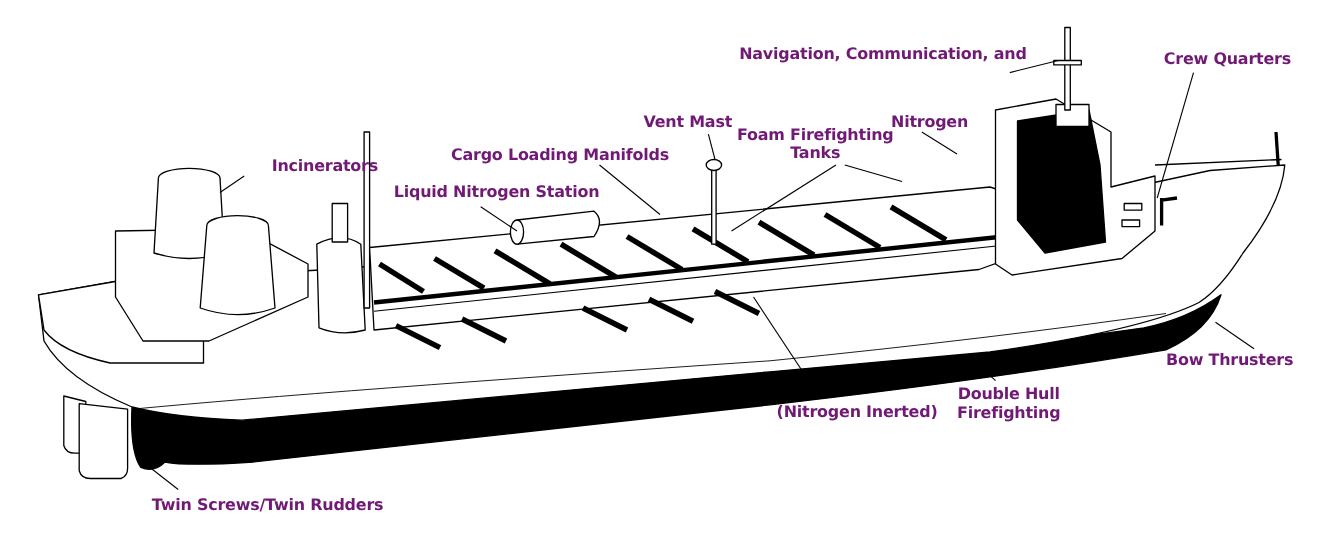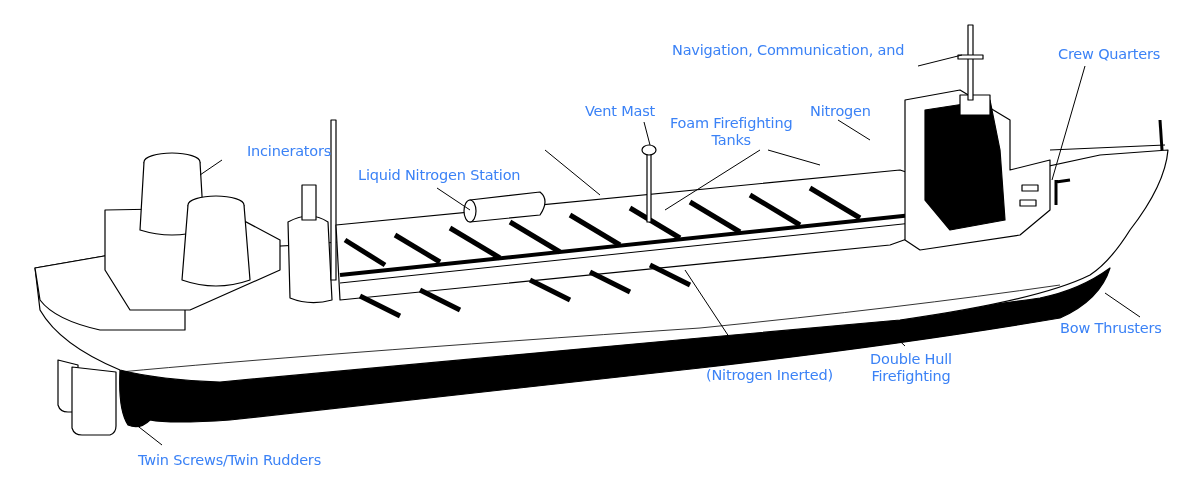--- a/index.html
+++ b/index.html
@@ -1,20 +1,20 @@
 <!DOCTYPE html>
 <html><head>
 <meta charset="utf-8">
 <style>
   html, body { margin:0; padding:0; background:#ffffff; }
   body { width:1200px; height:500px; overflow:hidden; position:relative; font-family:"Liberation Sans", sans-serif; }
   #stage { position:absolute; left:0; top:0; width:1200px; height:500px; }
   .label {
-    position:absolute; color:#3b82f6; font-family:"DejaVu Sans", sans-serif;
-    font-weight:normal; font-size:14.5px; line-height:17px; white-space:nowrap; letter-spacing:-0.2px;
+    position:absolute; color:#701a75; font-family:"DejaVu Sans", sans-serif;
+    font-weight:bold; font-size:14.5px; line-height:17px; white-space:nowrap; letter-spacing:-0.2px;
   }
   .center { text-align:center; }
   svg { position:absolute; left:0; top:0; }
 </style>
 </head>
 <body>
 
 <div id="stage">
 
   <svg width="1200" height="500" viewBox="0 0 1200 500">
@@ -106,20 +106,21 @@
   <div class="label center" style="left:672px; top:42px;">
     <div>Navigation, Communication, and</div>
   </div>
   <div class="label" style="left:1058px; top:46px;">Crew Quarters</div>
   <div class="label" style="left:585px; top:103px;">Vent Mast</div>
   <div class="label center" style="left:670px; top:115px;">
     <div>Foam Firefighting</div>
     <div>Tanks</div>
   </div>
   <div class="label" style="left:810px; top:103px;">Nitrogen</div>
+  <div class="label" style="left:410px; top:133px;">Cargo Loading Manifolds</div>
   <div class="label" style="left:207px; top:143px;margin-left:40px;">Incinerators</div>
   <div class="label" style="left:358px; top:167px;text-align:center;">Liquid Nitrogen Station</div>
   <div class="label" style="left:1060px; top:320px;">Bow Thrusters</div>
   <div class="label center" style="left:870px; top:351px;">
     <div>Double Hull</div>
     <div>Firefighting</div>
   </div>
   <div class="label center" style="left:706px; top:367px;">
     <div>(Nitrogen Inerted)</div>
   </div>

